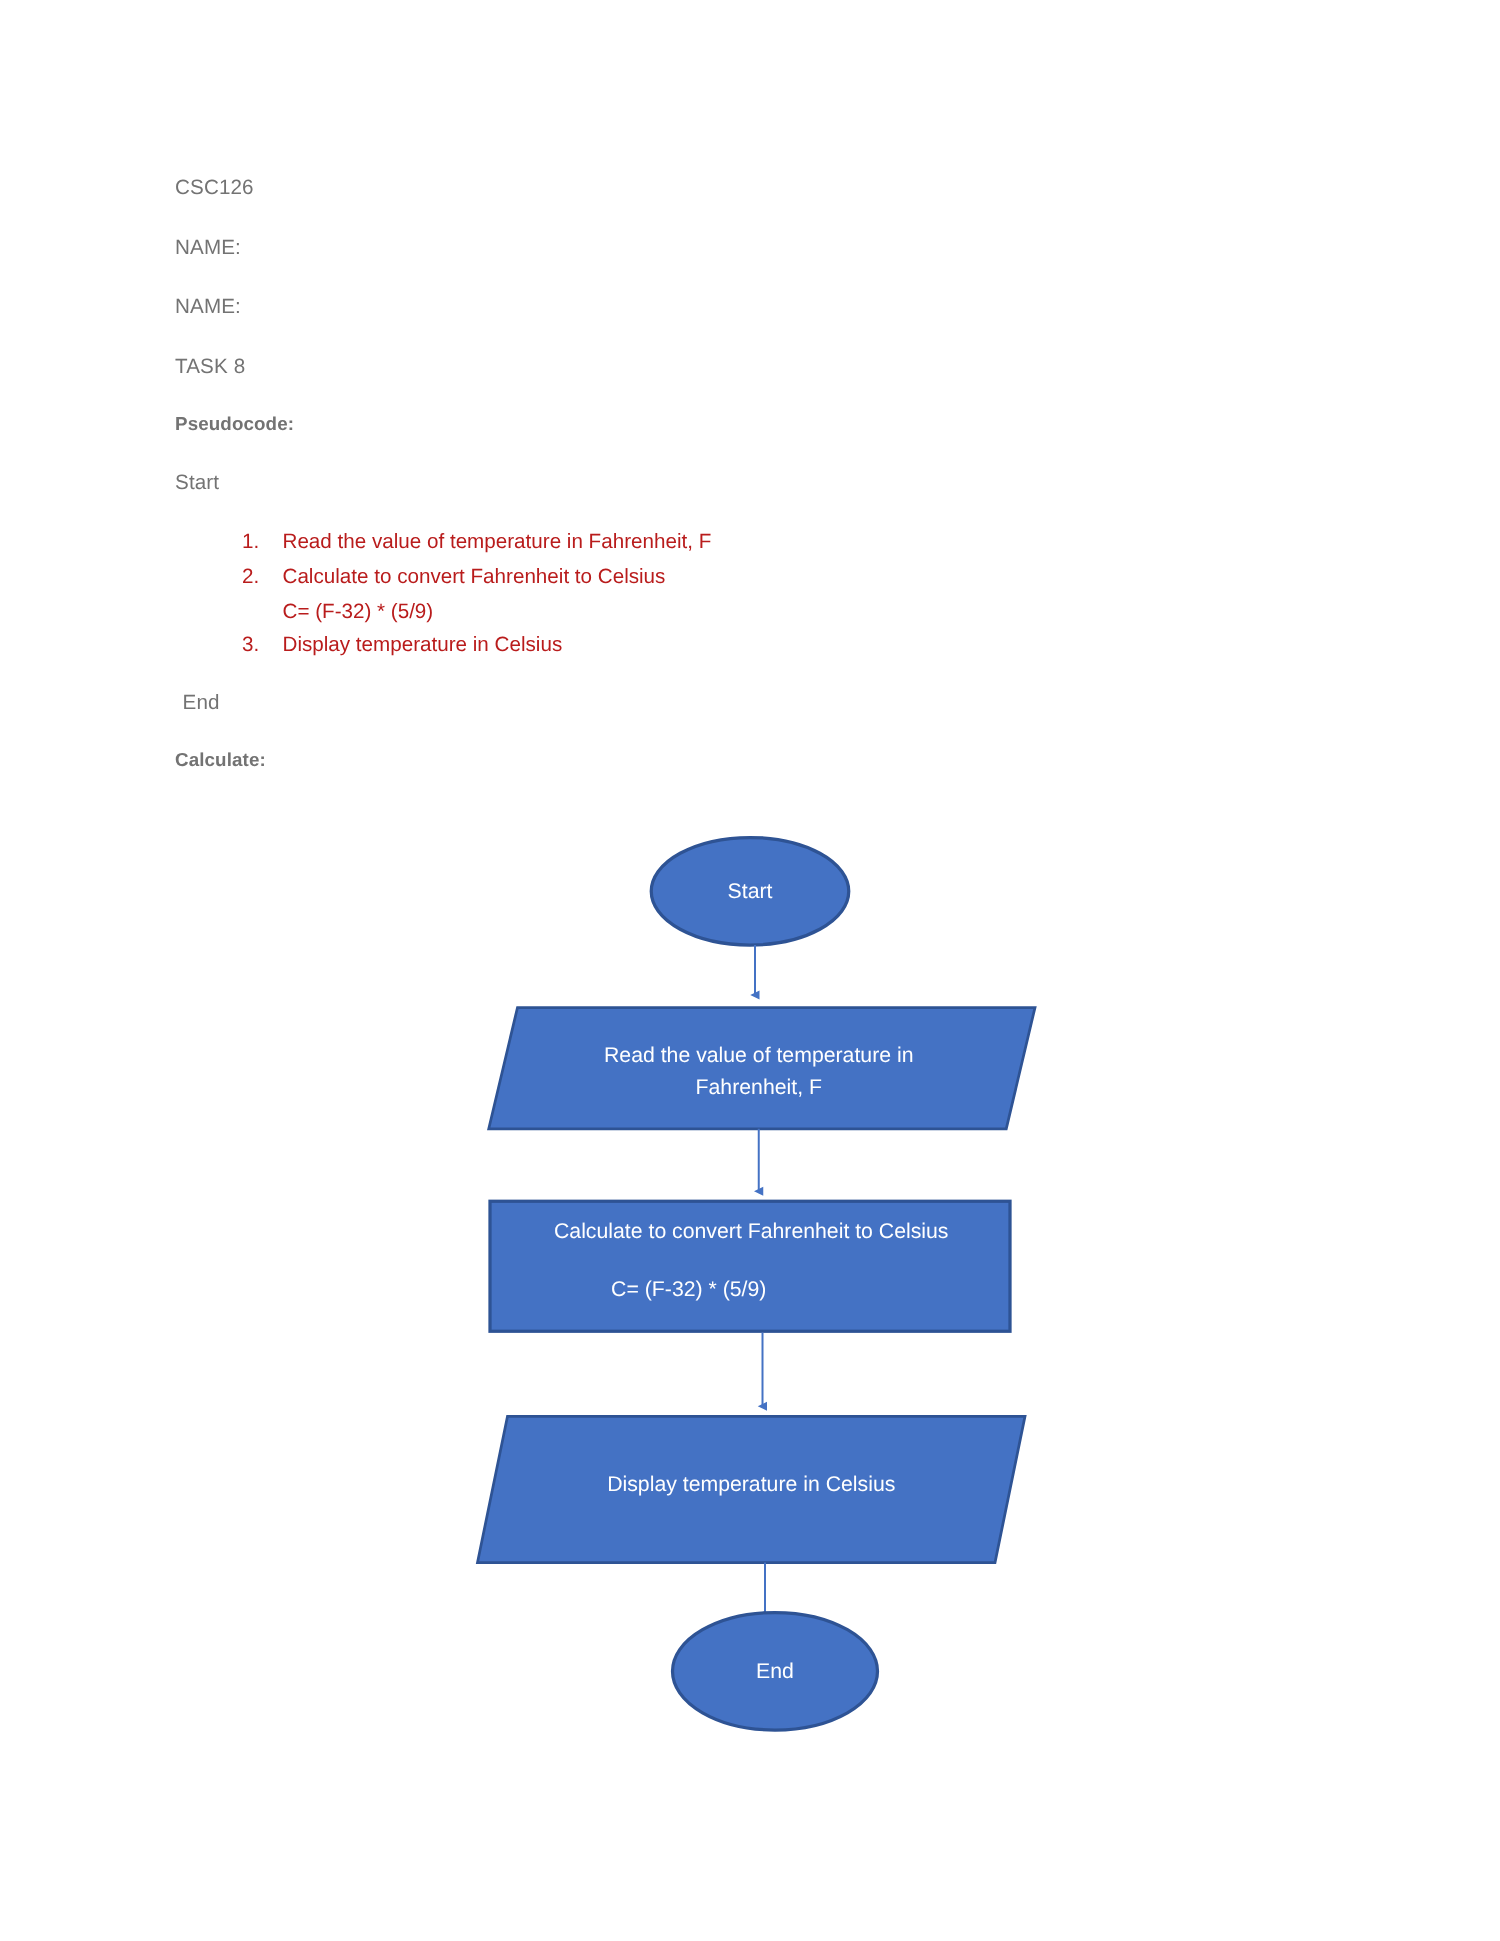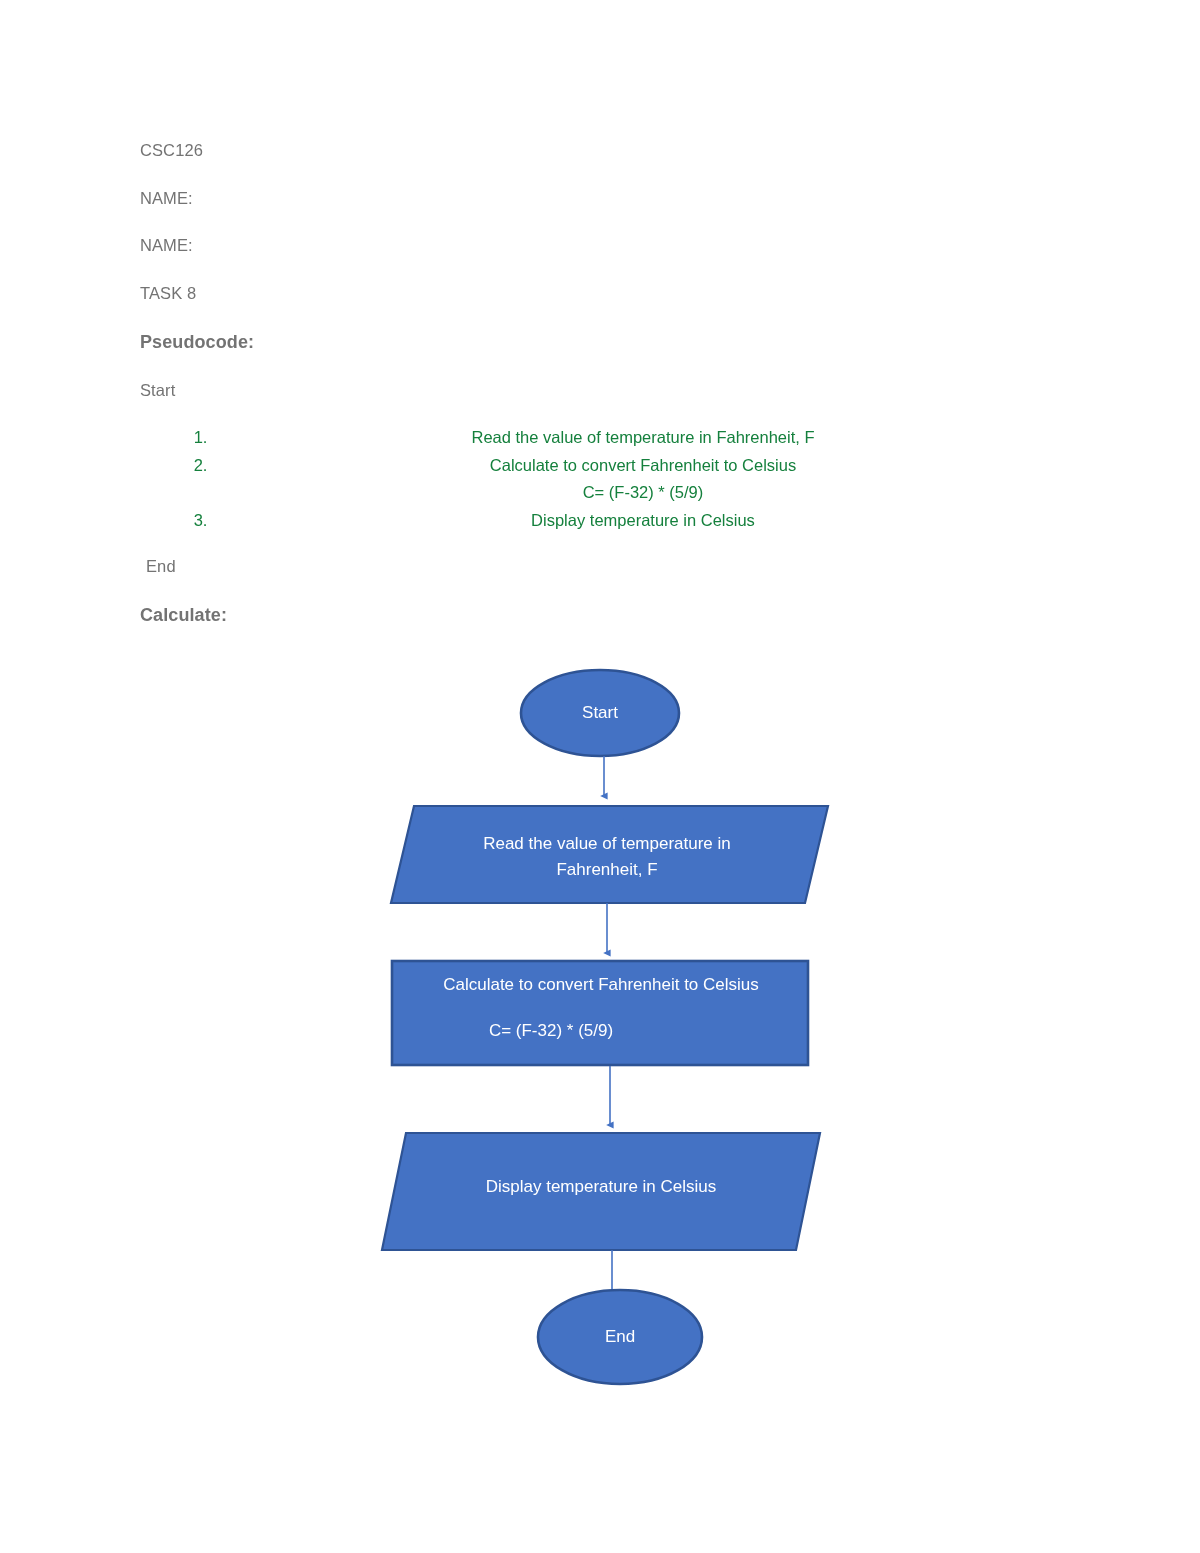--- a/index.html
+++ b/index.html
@@ -25,41 +25,40 @@
   }
   .line {
     font-size: 16.5px;
     line-height: 1.25;
     color: #737373;
     margin: 0 0 27px 0;
     letter-spacing: 0.1px;
   }
   .line.heading {
     font-weight: bold;
-    font-size: 18px;
+    font-size: 15px;
   }
   .line.tight {
     margin-bottom: 22px;
   }
   .line.indent-end {
     margin-left: 6px;
   }
 
   
   ol.steps {
     margin: 0 0 22px 0;
     padding: 0 0 0 72px;
     list-style-position: outside;
   }
   ol.steps > li {
     font-size: 16.5px;
     line-height: 1.72;
-    color: #15803d;
+    color: #b91c1c;
     padding-left: 14px;
-    text-align: center;
   }
   ol.steps > li .sub {
     display: block;
     font-size: 16.5px;
     line-height: 1.6;
   }
 
   
   .flowchart {
     position: absolute;

